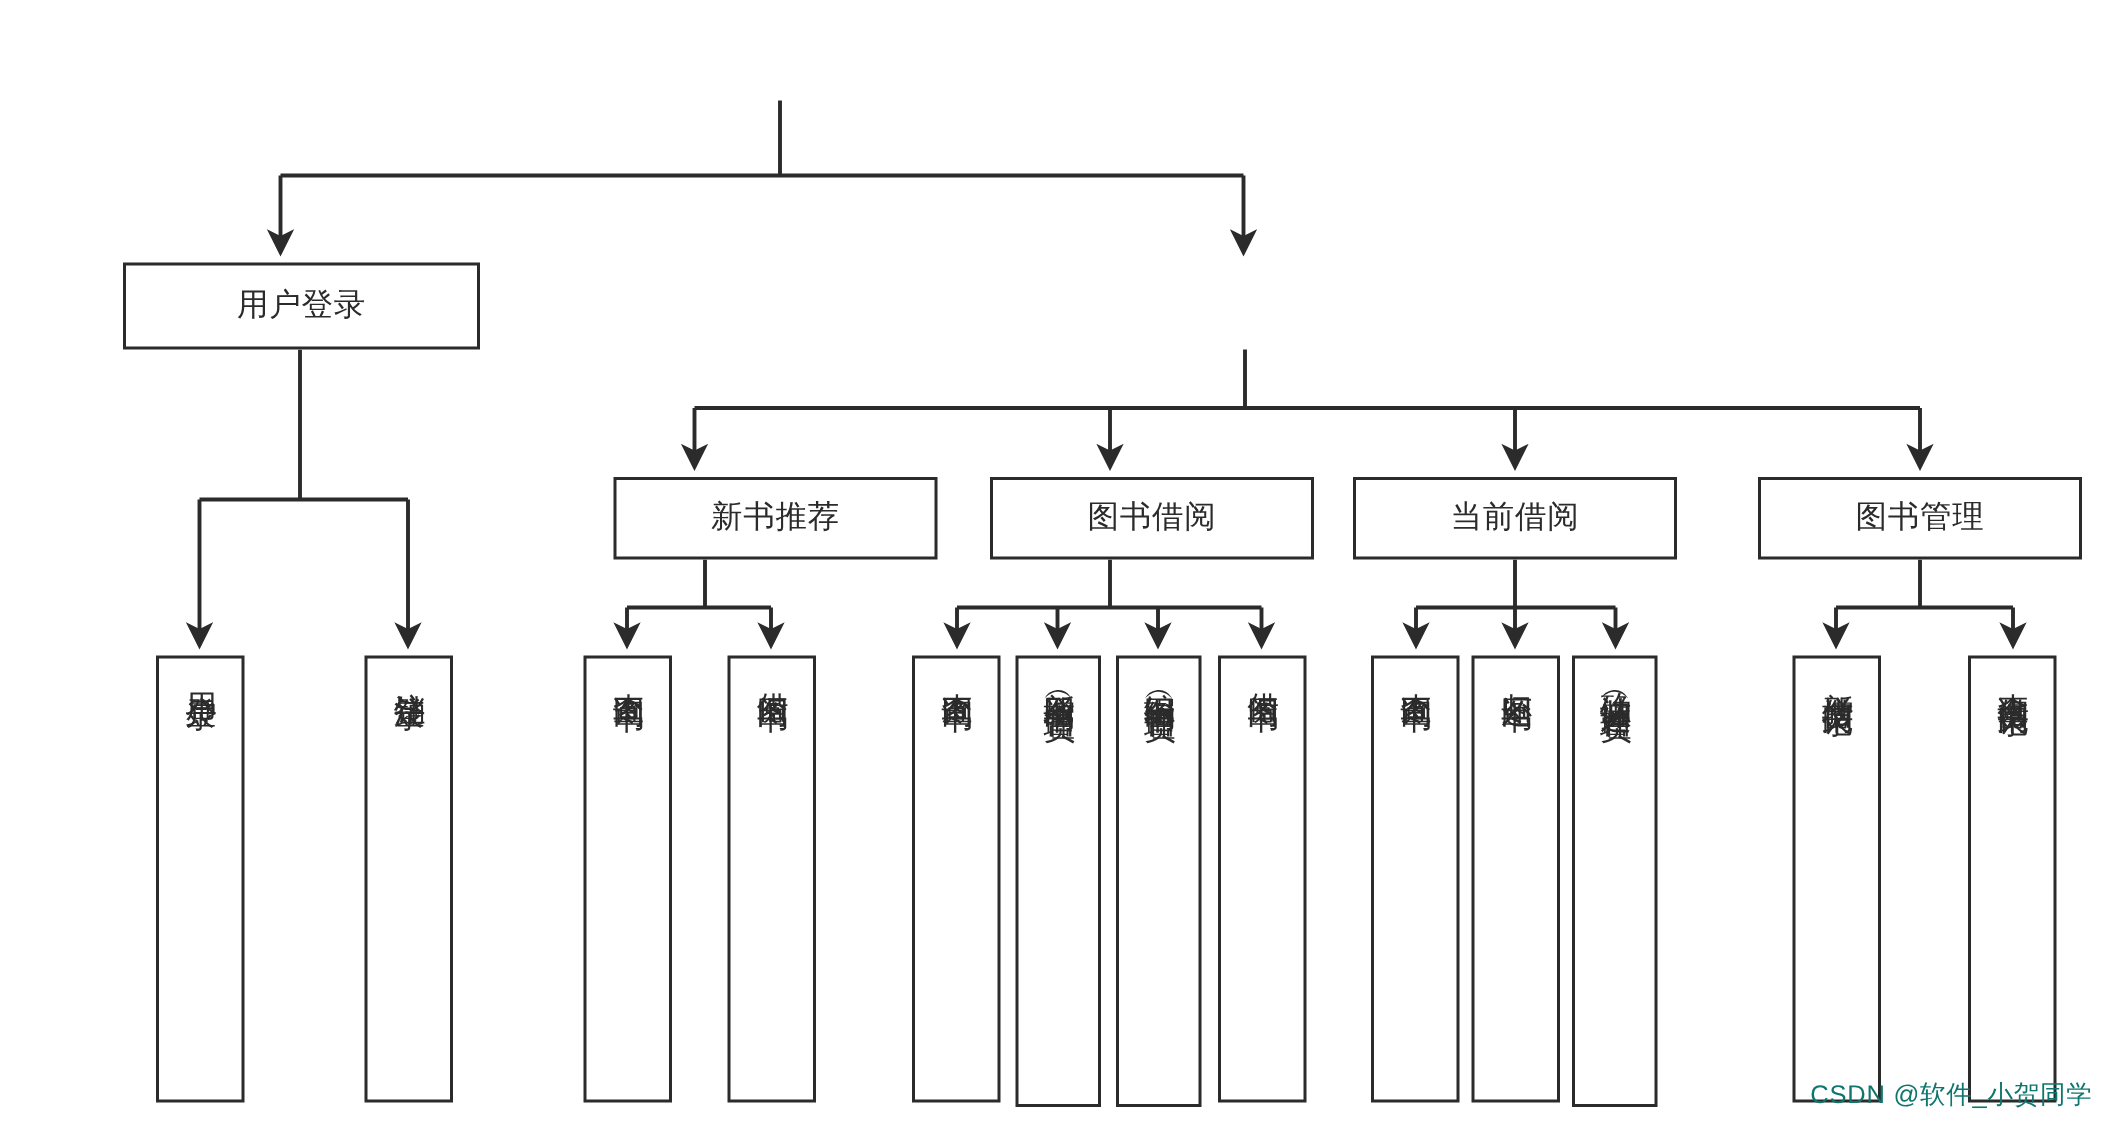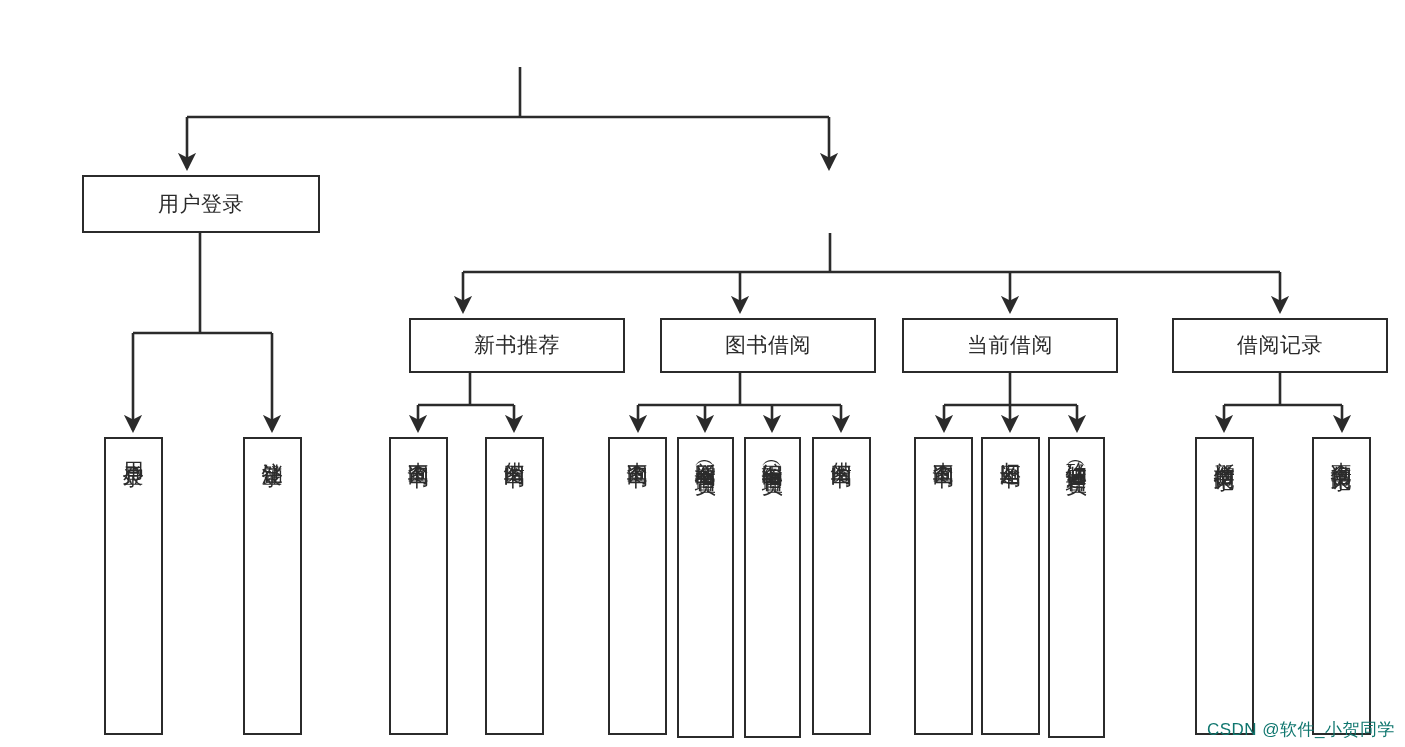--- a/index.html
+++ b/index.html
@@ -143,21 +143,21 @@
 
   <div class="node h-node" style="left:632px; top:318px; width:216px; height:55px;margin-left:28px;">
     <span class="node-label">图书借阅</span>
   </div>
 
   <div class="node h-node" style="left:902px; top:318px; width:216px; height:55px;">
     <span class="node-label">当前借阅</span>
   </div>
 
   <div class="node h-node" style="left:1172px; top:318px; width:216px; height:55px;">
-    <span class="node-label">借阅记录</span>
+    <span class="node-label">图书管理</span>
   </div>
 
   <div class="node v-node" style="left:104px; top:437px; width:59px; height:298px;">
     <span class="node-label">用户登录</span>
   </div>
 
   <div class="node v-node" style="left:243px; top:437px; width:59px; height:298px;">
     <span class="node-label">注销登录</span>
   </div>
 

